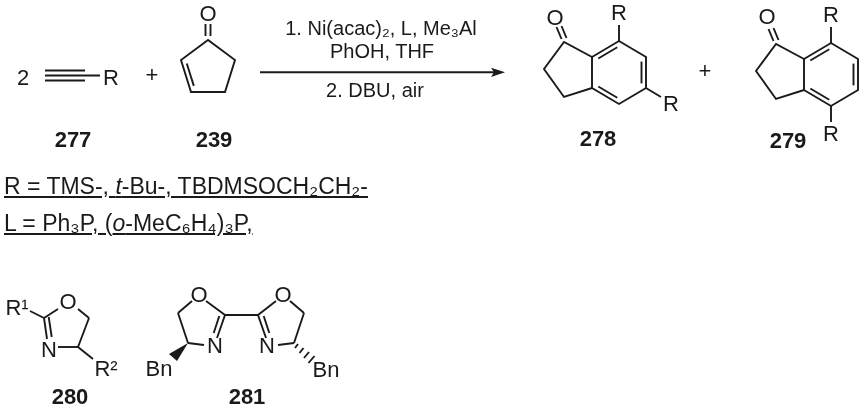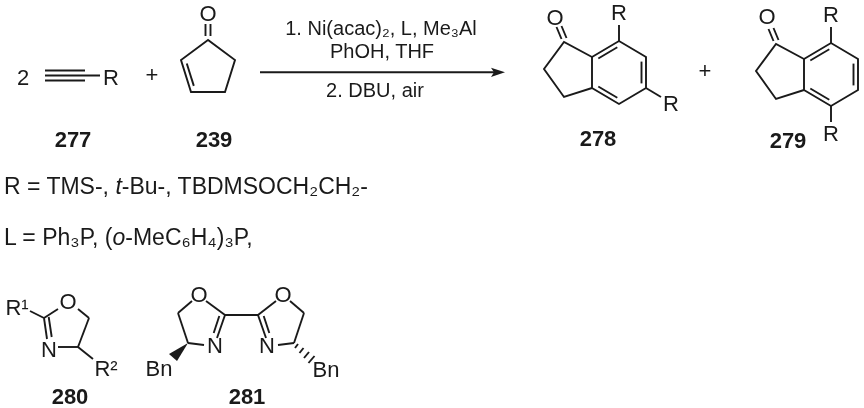--- a/index.html
+++ b/index.html
@@ -6,21 +6,21 @@
   .canvas{
     position:relative;width:864px;height:408px;background:#ffffff;
     font-family:"Liberation Sans","DejaVu Sans",sans-serif;color:#1a1a1a;overflow:hidden;
   }
   svg{position:absolute;top:0;left:0;}
   .bond{stroke:#1a1a1a;stroke-width:1.9;fill:none;stroke-linejoin:miter;stroke-linecap:butt;}
   .fillink{fill:#1a1a1a;stroke:none;}
   .atom{font-size:22px;fill:#1a1a1a;}
   .num{font-size:22px;font-weight:bold;fill:#1a1a1a;}
   .cond{font-size:20px;fill:#1a1a1a;}
-  .assign{position:absolute;left:4px;font-size:23px;white-space:nowrap;color:#1a1a1a;}
+  .assign{position:absolute;left:4px;font-size:23px;white-space:nowrap;color:#1a1a1a;text-decoration:underline;}
   .it{font-style:italic;}
 </style>
 </head>
 <body>
 
 <div class="canvas">
 
   <svg width="864" height="408" viewBox="0 0 864 408">
 
     <g>
@@ -130,16 +130,16 @@
         <path class="bond" d="M309,352 L304,358"></path>
         <path class="bond" d="M314.5,356 L308.5,363"></path>
       </g>
       <text class="atom" x="326" y="377" text-anchor="middle">Bn</text>
       <text class="num" x="247" y="404" text-anchor="middle">281</text>
     </g>
   </svg>
 
   <div class="assign" style="top:173px"><span>R = TMS-, </span><span class="it">t</span><span>-Bu-, TBDMSOCH₂CH₂-</span></div>
 
-  <div class="assign" style="top:224px"><span>L = Ph₃P, (</span><span class="it">o</span><span>-MeC₆H₄)₃P,</span></div>
+  <div class="assign" style="top:210px"><span>L = Ph₃P, (</span><span class="it">o</span><span>-MeC₆H₄)₃P,</span></div>
 
 
 </div>
 
 </body></html>

